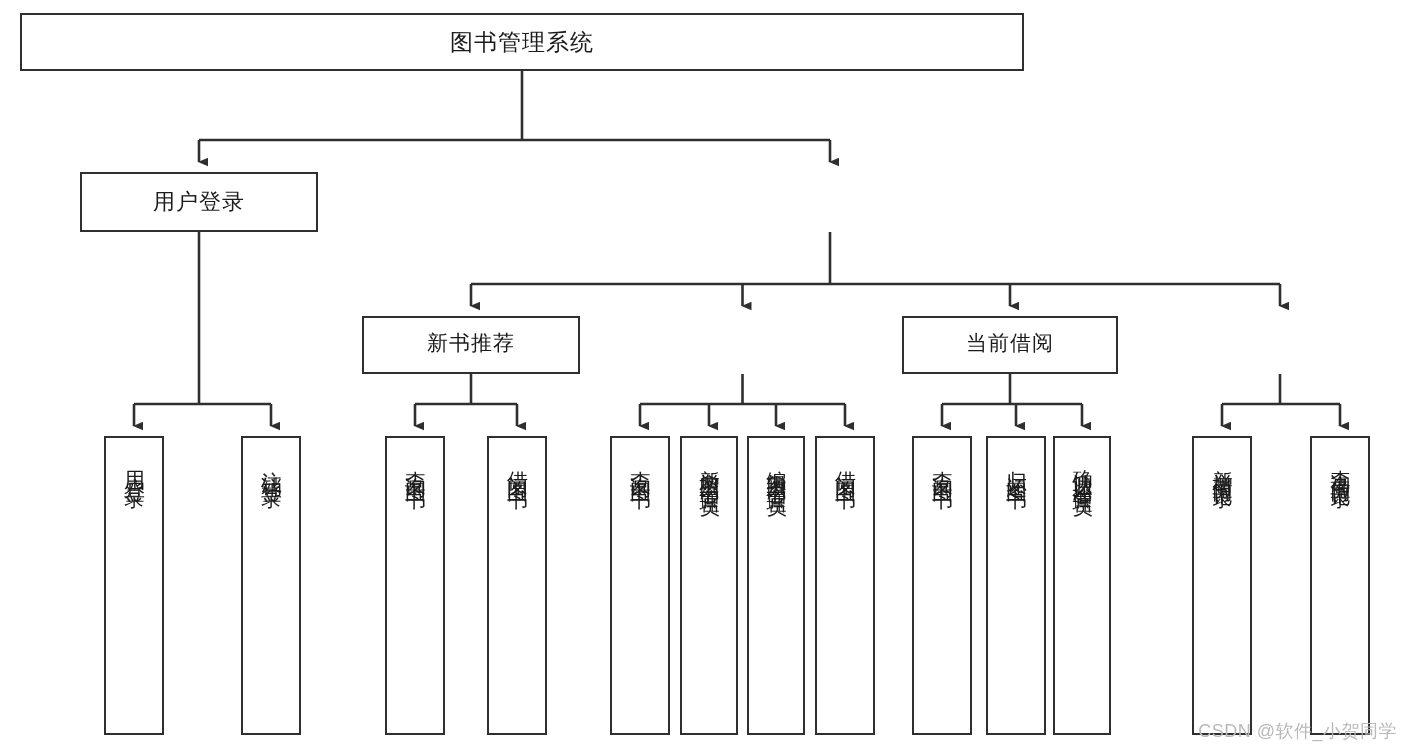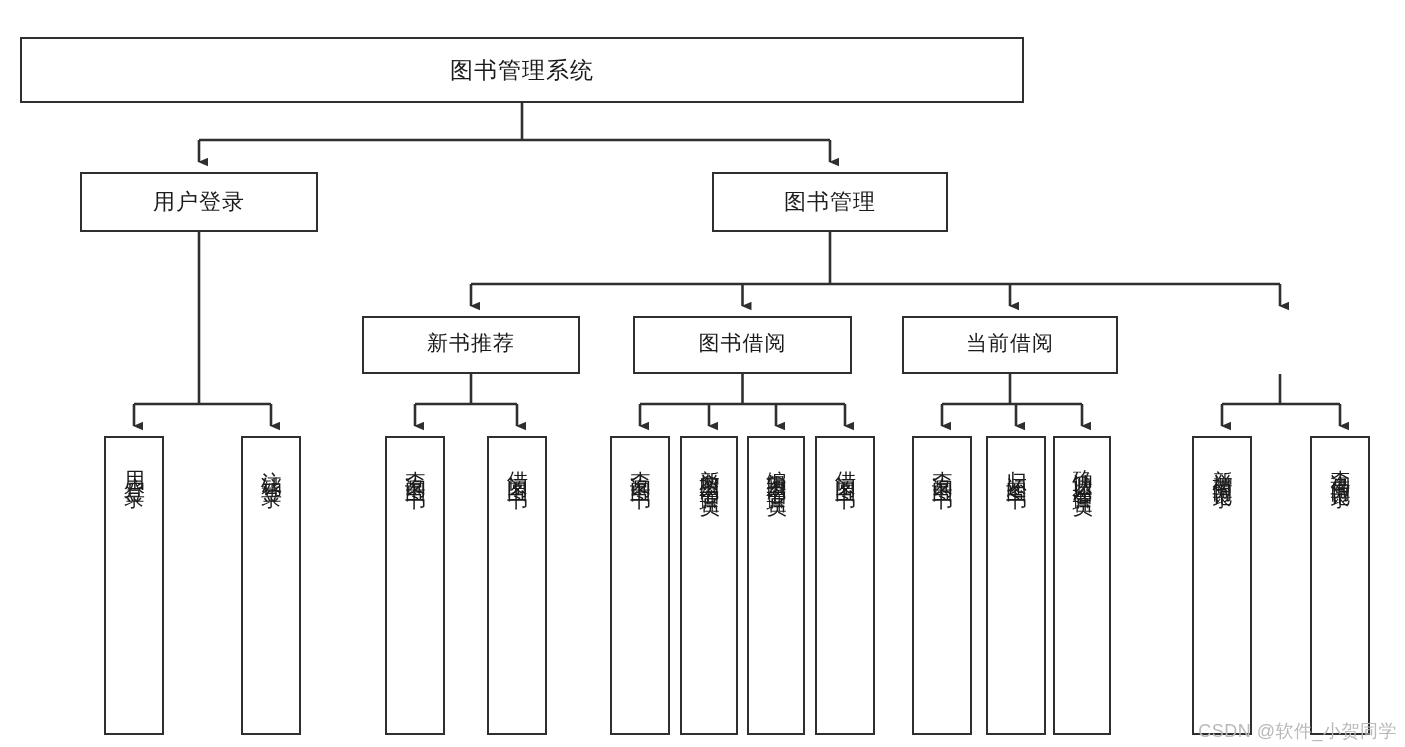--- a/index.html
+++ b/index.html
@@ -117,36 +117,30 @@
         <path d="M 942 404 L 942 426" marker-end="url(#arrowhead)"></path>
         <path d="M 1016 404 L 1016 426" marker-end="url(#arrowhead)"></path>
         <path d="M 1082 404 L 1082 426" marker-end="url(#arrowhead)"></path>
         <path d="M 1280 374 L 1280 404"></path>
         <path d="M 1222 404 L 1340 404"></path>
         <path d="M 1222 404 L 1222 426" marker-end="url(#arrowhead)"></path>
         <path d="M 1340 404 L 1340 426" marker-end="url(#arrowhead)"></path>
       </g>
   </svg>
 
-  <div class="node root" id="node-root" style="left: 20px; top: 13px; width: 1004px; height: 66px; margin-top: 24px;">
+  <div class="node root" id="node-root" style="left: 20px; top: 13px; width: 1004px; height: 58px;">
     <span class="node-label">图书管理系统</span>
   </div>
 
   <div class="node level1" id="node-user-login" style="left: 80px; top: 172px; width: 238px; height: 60px;">
     <span class="node-label">用户登录</span>
   </div>
-  <div class="node level1" id="node-book-management" style="left: 712px; top: 172px; width: 236px; height: 60px;">
-    <span class="node-label">图书管理</span>
-  </div>
 
   <div class="node level2" id="node-new-book-recommend" style="left: 362px; top: 316px; width: 218px; height: 58px;">
     <span class="node-label">新书推荐</span>
-  </div>
-  <div class="node level2" id="node-book-borrow" style="left: 633px; top: 316px; width: 219px; height: 58px;">
-    <span class="node-label">图书借阅</span>
   </div>
   <div class="node level2" id="node-current-borrow" style="left: 902px; top: 316px; width: 216px; height: 58px;">
     <span class="node-label">当前借阅</span>
   </div>
 
   <div id="leaf-container">
       <div class="node leaf" id="node-leaf-user-login" style="left: 104px; top: 436px; width: 60px; height: 299px;">
         <span class="node-label">用户登录</span>
       </div>
       <div class="node leaf" id="node-leaf-logout-login" style="left: 241px; top: 436px; width: 60px; height: 299px;">

